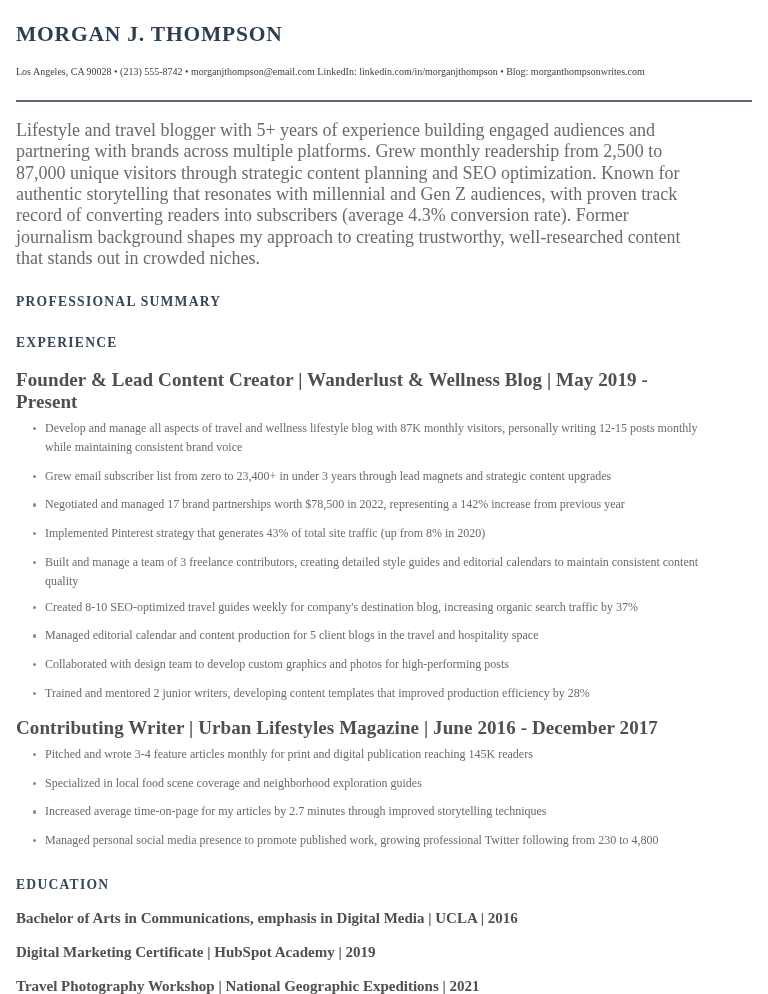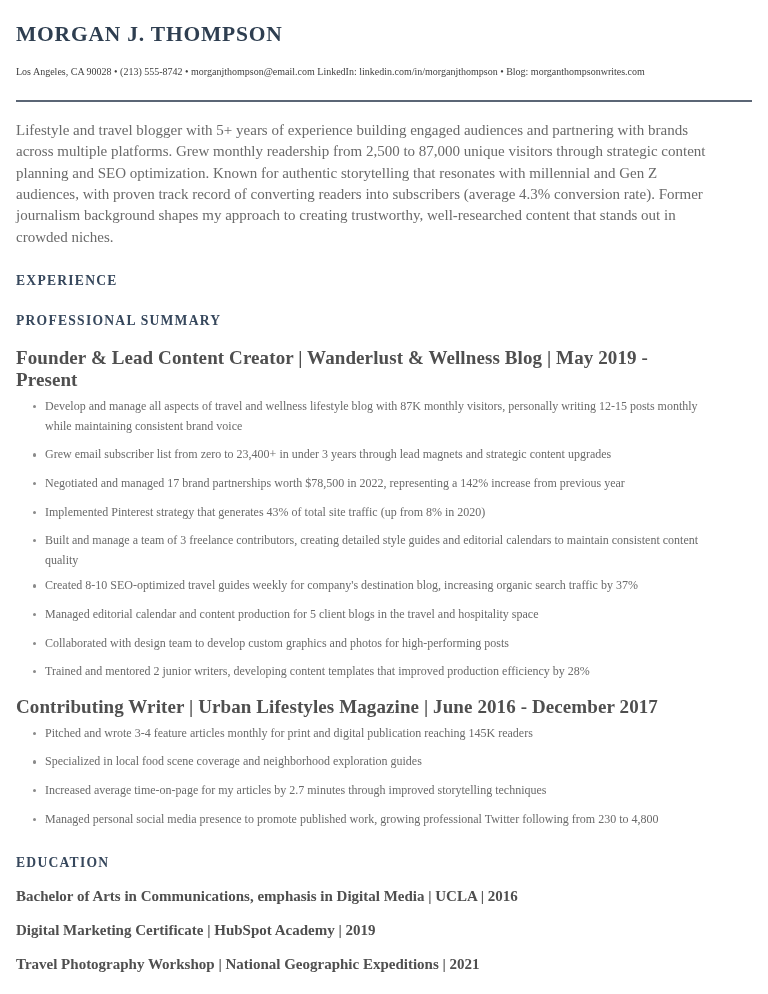--- a/index.html
+++ b/index.html
@@ -41,21 +41,21 @@
   .header-rule {
     height: 0;
     border: 0;
     border-top: 2.5px solid #5b6675;
     margin: 16px 0 0 0;
     width: 736px;
   }
 
   
   .summary-paragraph {
-    font-size: 15px;
+    font-size: 18px;
     line-height: 21.4px;
     color: #6a6a6a;
     margin-top: 18px;
     text-align: left;
   }
 
   .section-heading {
     font-size: 13.6px;
     font-weight: bold;
     letter-spacing: 1.25px;
@@ -114,23 +114,23 @@
 <div class="page">
 
   <h1 class="resume-name">MORGAN J. THOMPSON</h1>
 
   <div class="contact-line">Los Angeles, CA 90028 • (213) 555-8742 • morganjthompson@email.com LinkedIn: linkedin.com/in/morganjthompson • Blog: morganthompsonwrites.com</div>
 
   <hr class="header-rule">
 
   <p class="summary-paragraph">Lifestyle and travel blogger with 5+ years of experience building engaged audiences and partnering with brands across multiple platforms. Grew monthly readership from 2,500 to 87,000 unique visitors through strategic content planning and SEO optimization. Known for authentic storytelling that resonates with millennial and Gen Z audiences, with proven track record of converting readers into subscribers (average 4.3% conversion rate). Former journalism background shapes my approach to creating trustworthy, well-researched content that stands out in crowded niches.</p>
 
+  <h2 class="section-heading sec-summary">PROFESSIONAL SUMMARY</h2>
+
   <h2 class="section-heading sec-experience">EXPERIENCE</h2>
-
-  <h2 class="section-heading sec-summary">PROFESSIONAL SUMMARY</h2>
 
   <div class="job-heading">Founder &amp; Lead Content Creator | Wanderlust &amp; Wellness Blog | May 2019 - Present</div>
   <ul class="bullets">
     <li>Develop and manage all aspects of travel and wellness lifestyle blog with 87K monthly visitors, personally writing 12-15 posts monthly while maintaining consistent brand voice</li>
     <li>Grew email subscriber list from zero to 23,400+ in under 3 years through lead magnets and strategic content upgrades</li>
     <li>Negotiated and managed 17 brand partnerships worth $78,500 in 2022, representing a 142% increase from previous year</li>
     <li>Implemented Pinterest strategy that generates 43% of total site traffic (up from 8% in 2020)</li>
     <li>Built and manage a team of 3 freelance contributors, creating detailed style guides and editorial calendars to maintain consistent content quality</li>
   </ul>
 

